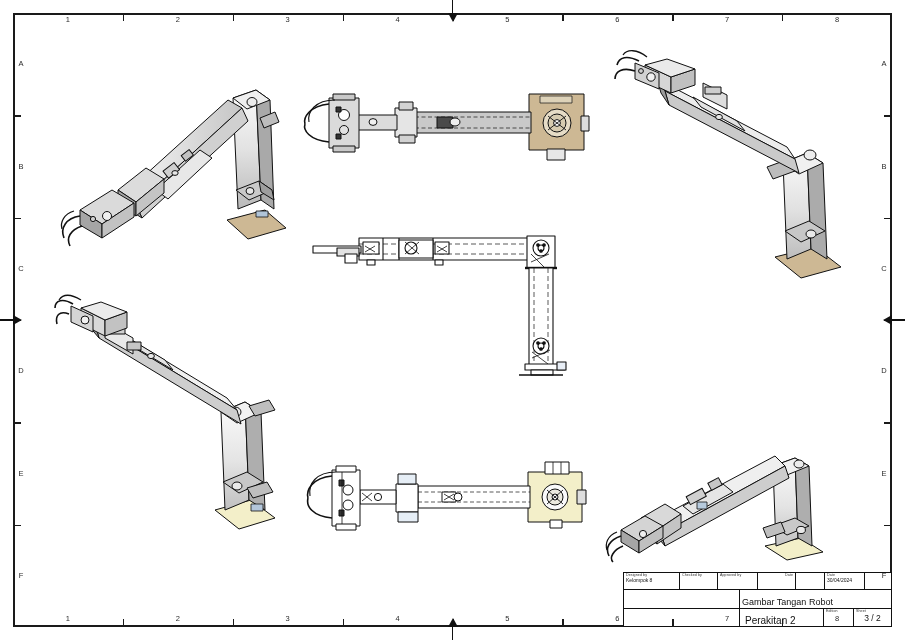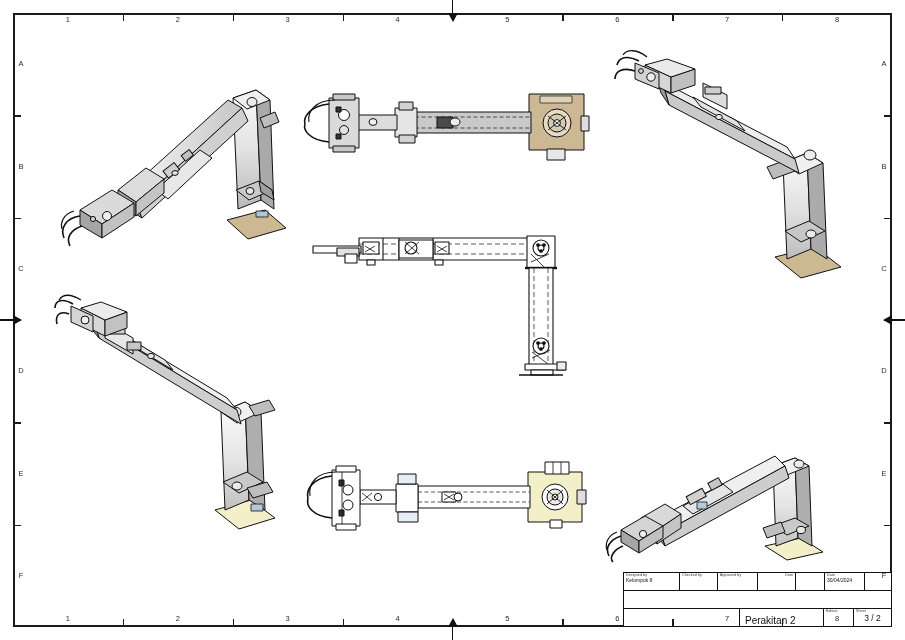--- a/index.html
+++ b/index.html
@@ -406,20 +406,23 @@
       <div class="tb-cell" style="width:29px"></div>
       <div class="tb-cell" style="width:40px">
         <span class="cap">Date</span>
         <span class="val">30/04/2024</span>
       </div>
       <div class="tb-cell" style="flex:1"></div>
     </div>
 
     <div class="tb-row r2">
       <div class="tb-cell" style="width:116px"></div>
+      <div class="tb-cell" style="flex:1;border-right:none">
+        <span class="titletxt">Gambar Tangan Robot</span>
+      </div>
     </div>
 
     <div class="tb-row r3">
       <div class="tb-cell" style="width:116px;border-right:1.1px solid #111"></div>
       <div class="tb-cell" style="width:84px">
         <span class="subtxt">Perakitan 2</span>
       </div>
       <div class="tb-cell" style="width:30px">
         <span class="cap ctr">Edition</span>
         <span class="val ctr"></span>

